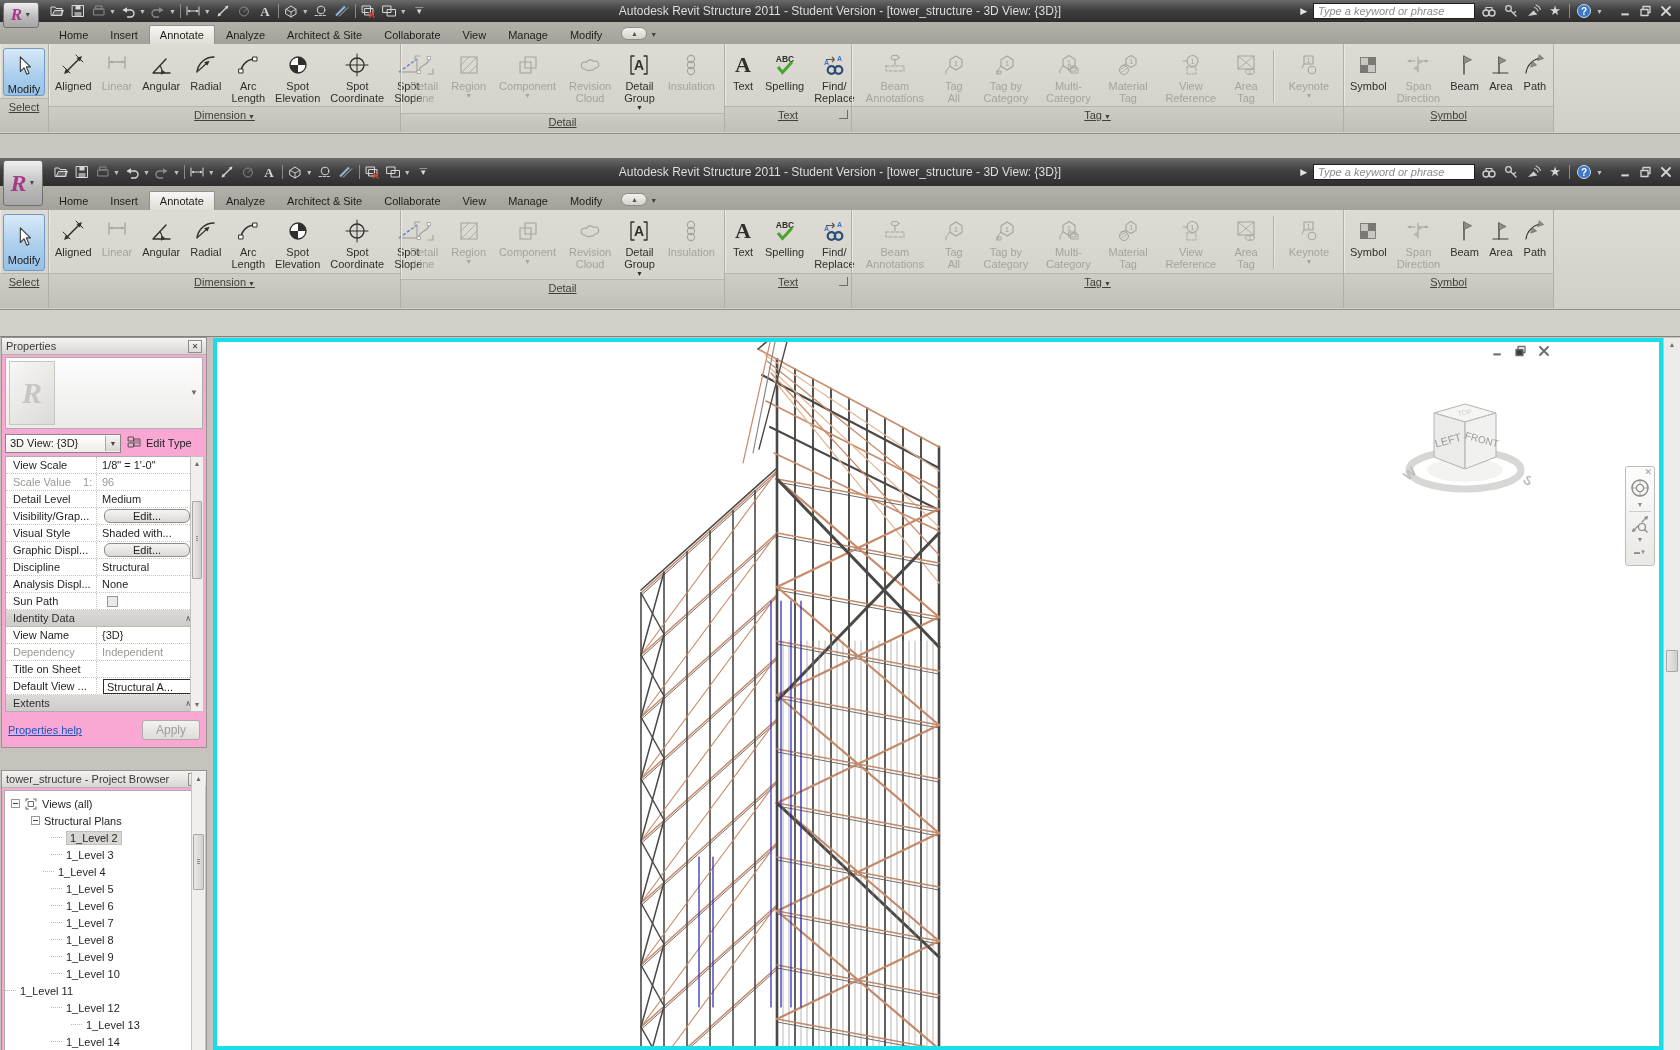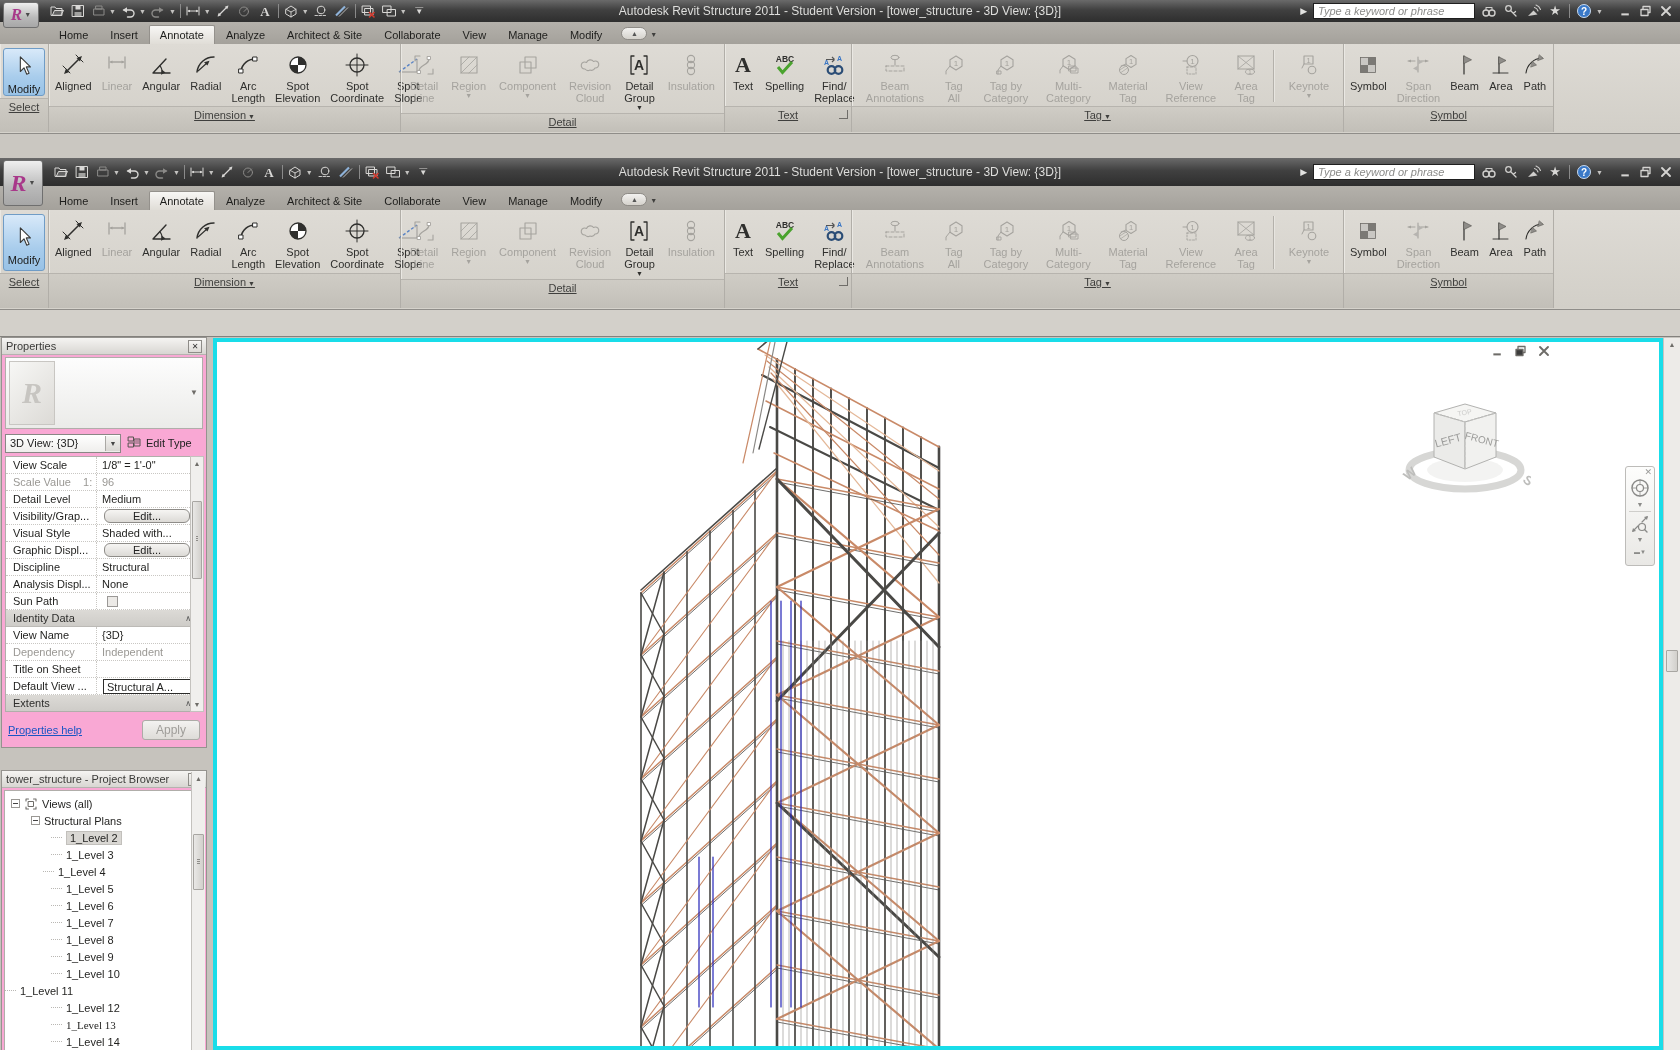--- a/index.html
+++ b/index.html
@@ -1378,21 +1378,21 @@
             <span>1_Level 10</span>
           </div>
           <div class="trow" style="">
             <div class="stub"></div>
             <span>1_Level 11</span>
           </div>
           <div class="trow" style="padding-left: 46px;">
             <div class="stub"></div>
             <span>1_Level 12</span>
           </div>
-          <div class="trow" style="padding-left: 46px; font-family: Liberation Serif, serif;">
+          <div class="trow" style="padding-left: 66px;">
             <div class="stub"></div>
             <span>1_Level 13</span>
           </div>
           <div class="trow" style="padding-left: 46px;">
             <div class="stub"></div>
             <span>1_Level 14</span>
           </div>
           <div class="trow" style="padding-left: 46px;">
             <div class="stub"></div>
             <span>1_Level 15</span>

